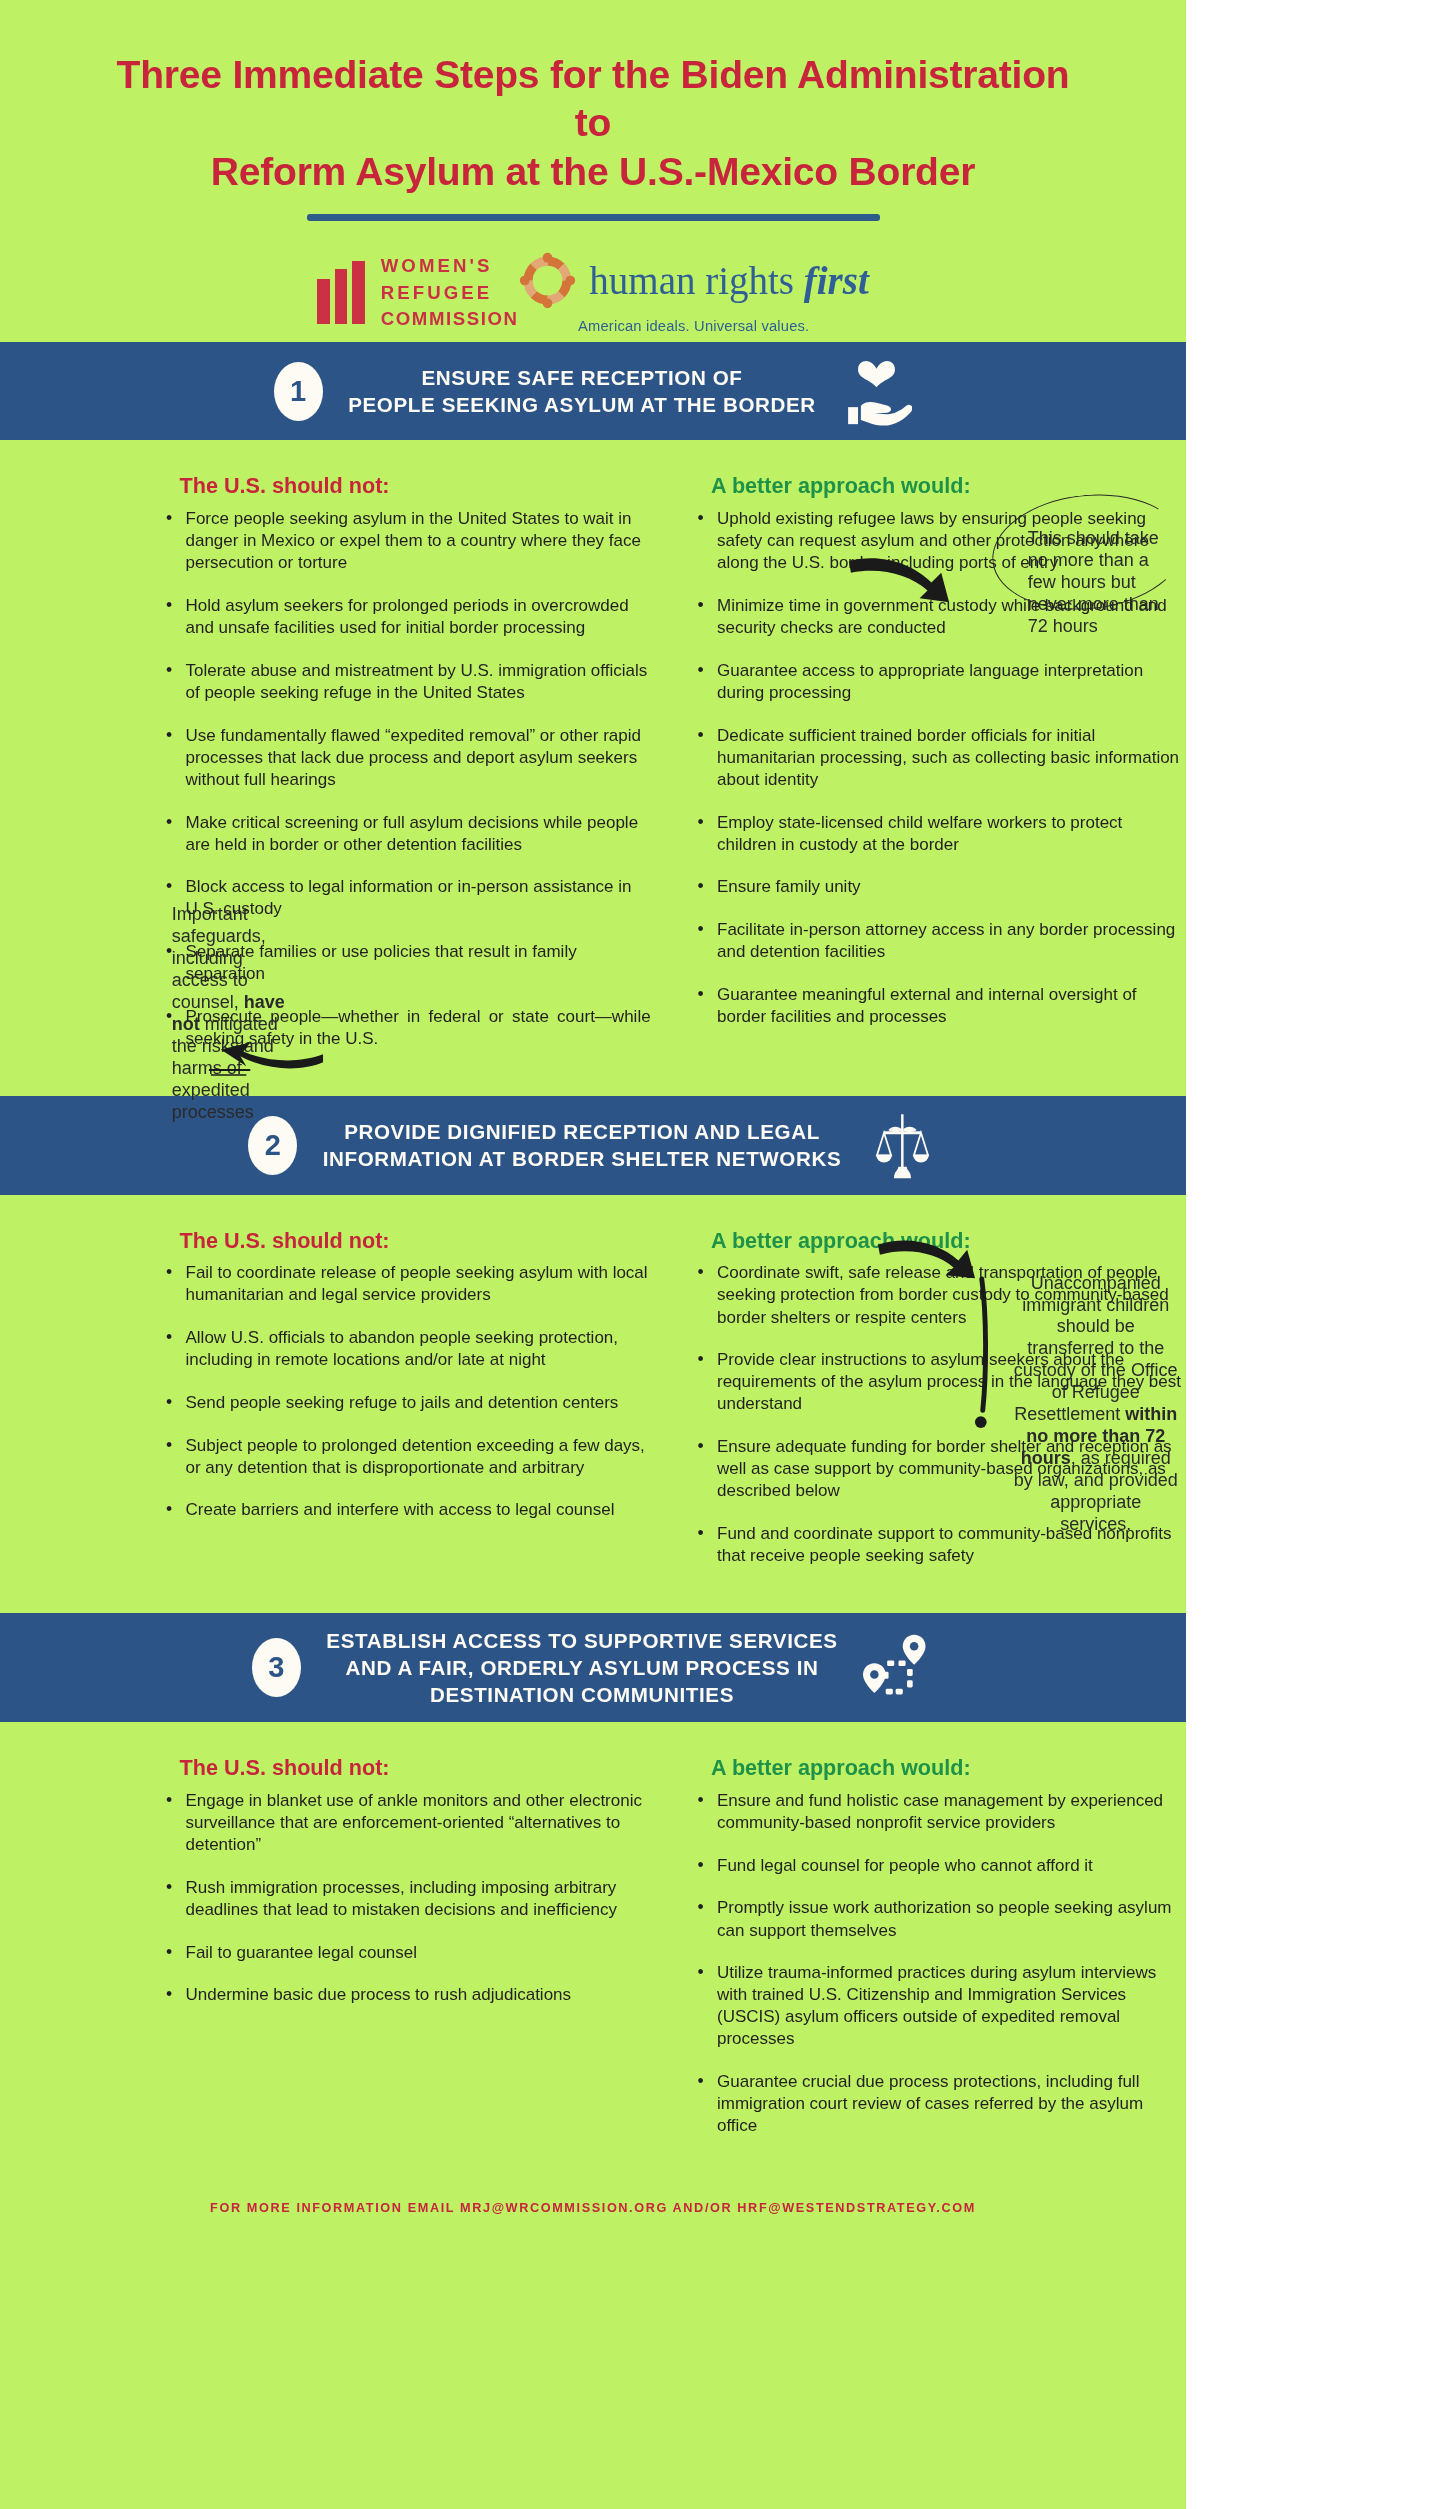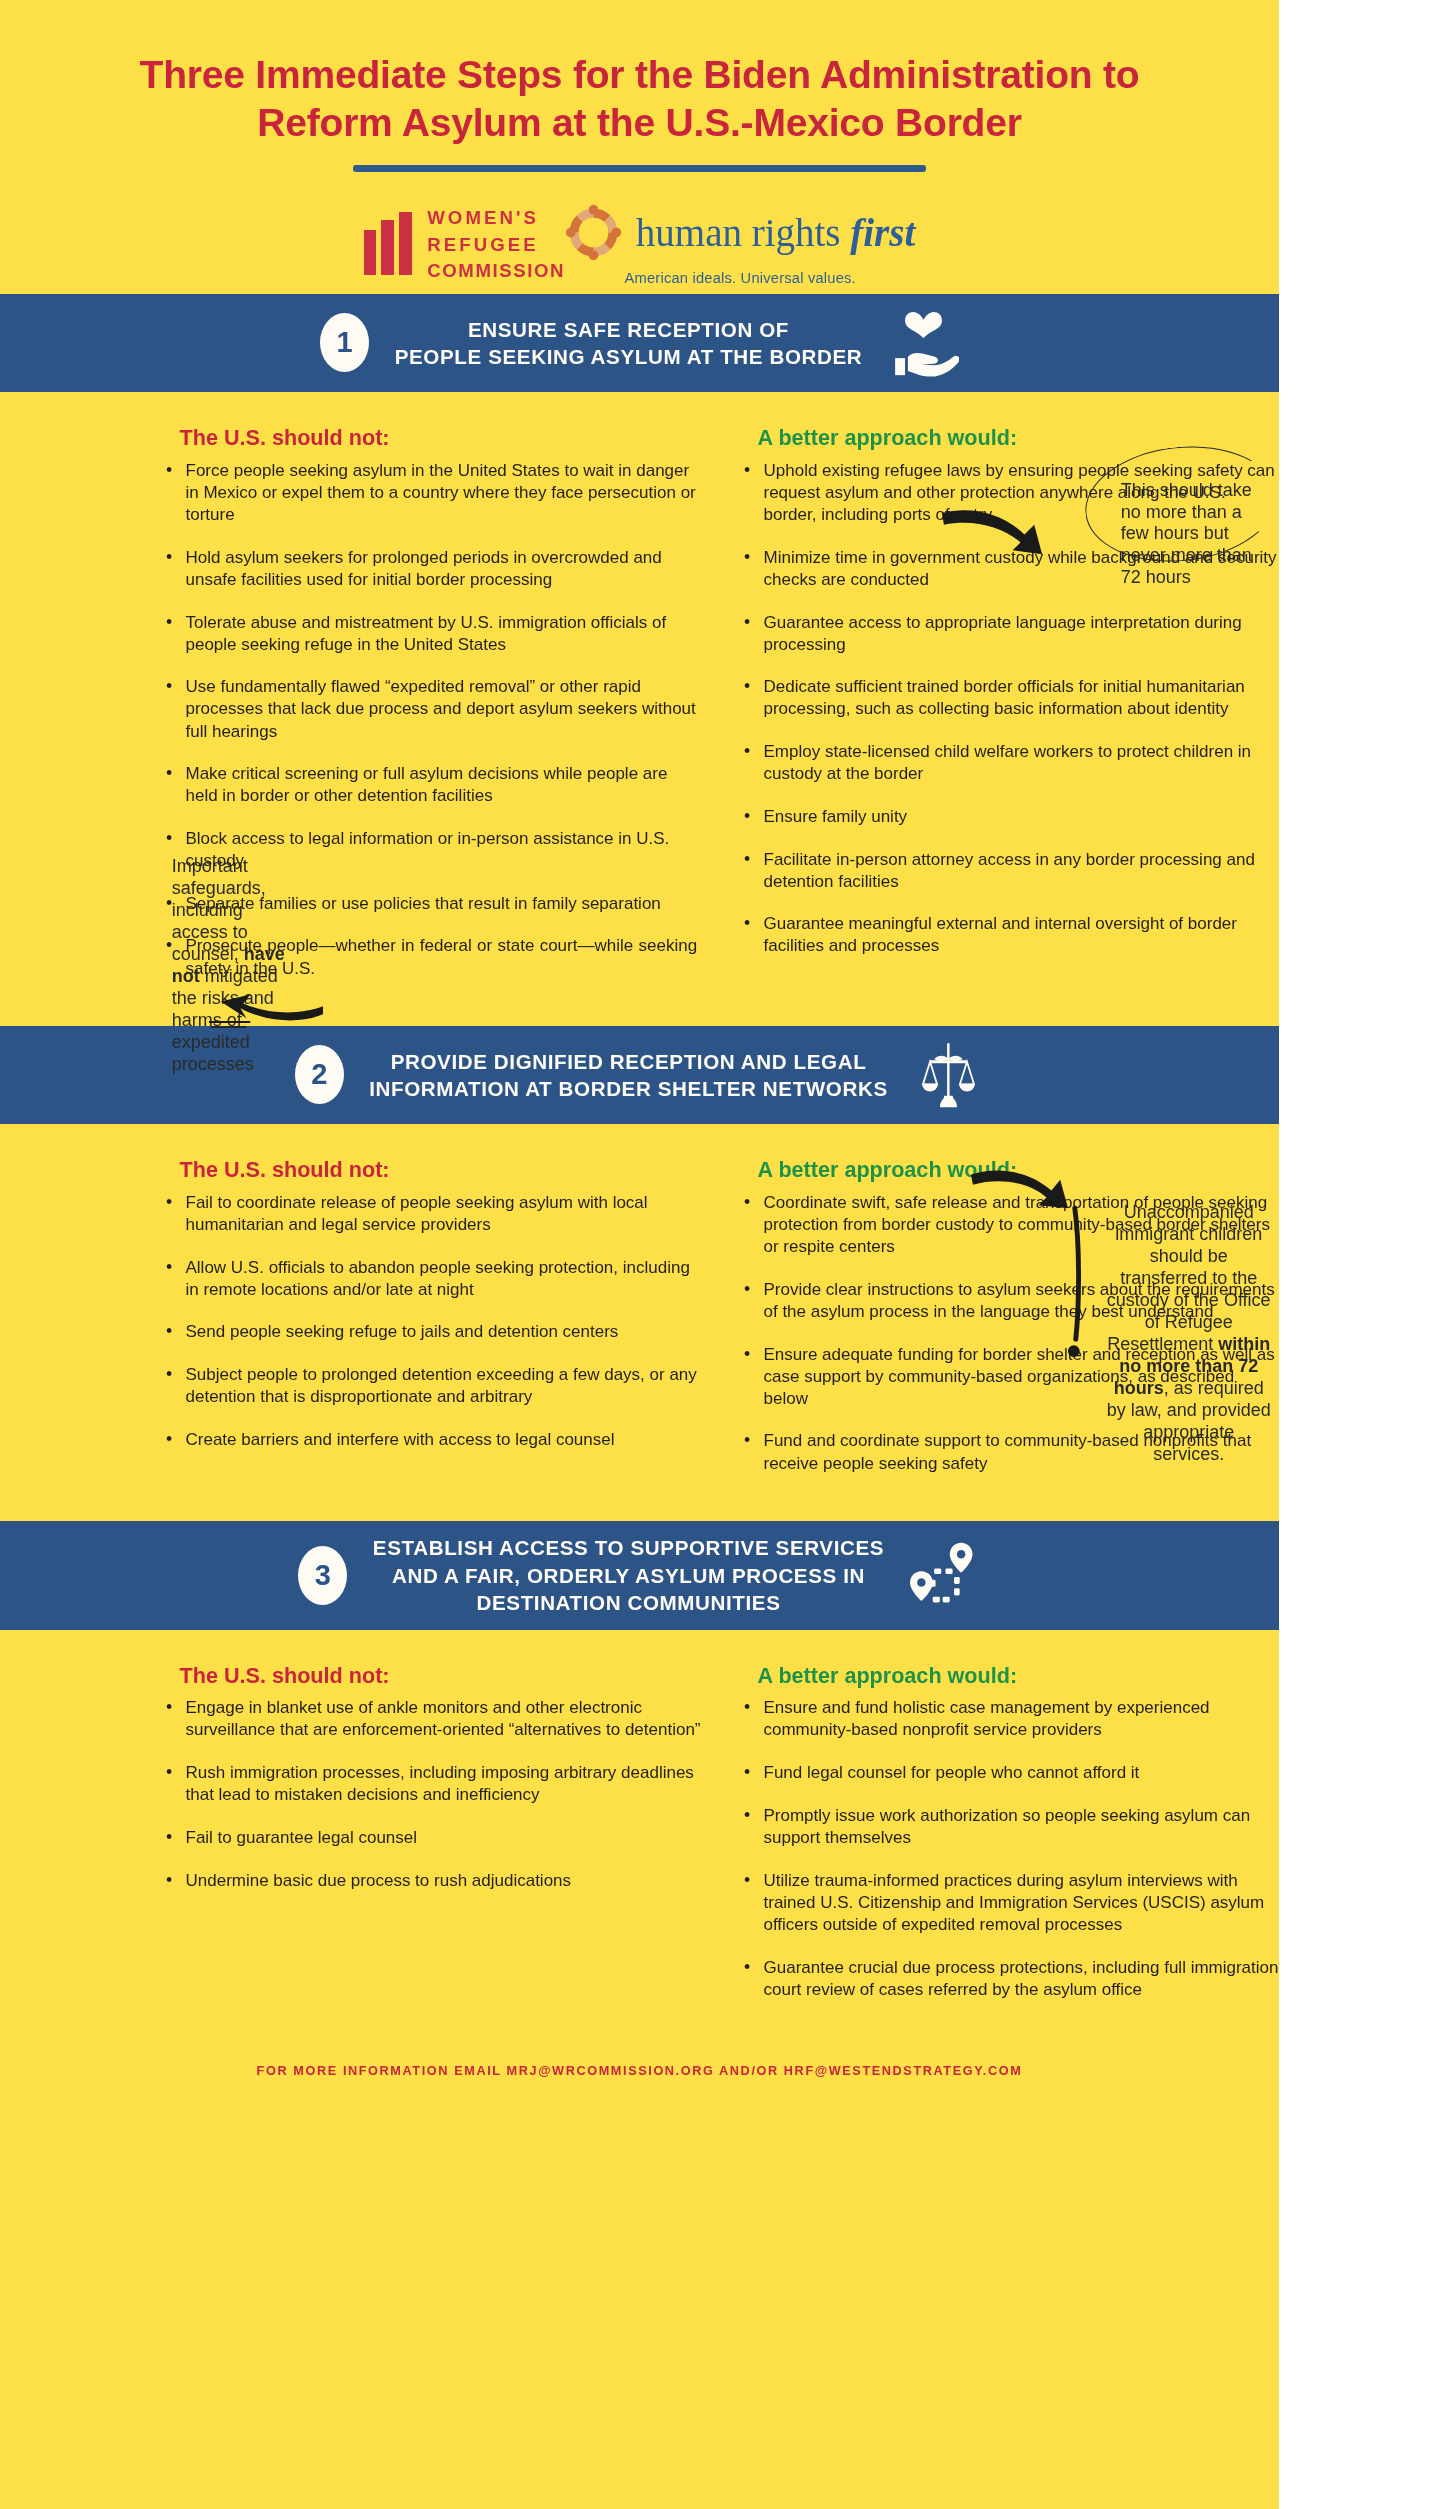--- a/index.html
+++ b/index.html
@@ -3,23 +3,23 @@
 <meta charset="utf-8">
 <style>
   * { box-sizing: border-box; margin: 0; padding: 0; }
   html, body {
     width: 1457px;
     background: #ffffff;
     font-family: "Liberation Sans", sans-serif;
   }
   .page {
     position: relative;
-    width: 1279px;
+    width: 1186px;
     min-height: 2509px;
-    background: #fde047;
+    background: #bef264;
     overflow: hidden;
   }
 
   
   .header { padding: 51px 0 0 0; }
   .main-title {
     color: #c8243c;
     font-size: 39px;
     font-weight: bold;
     line-height: 1.24;

